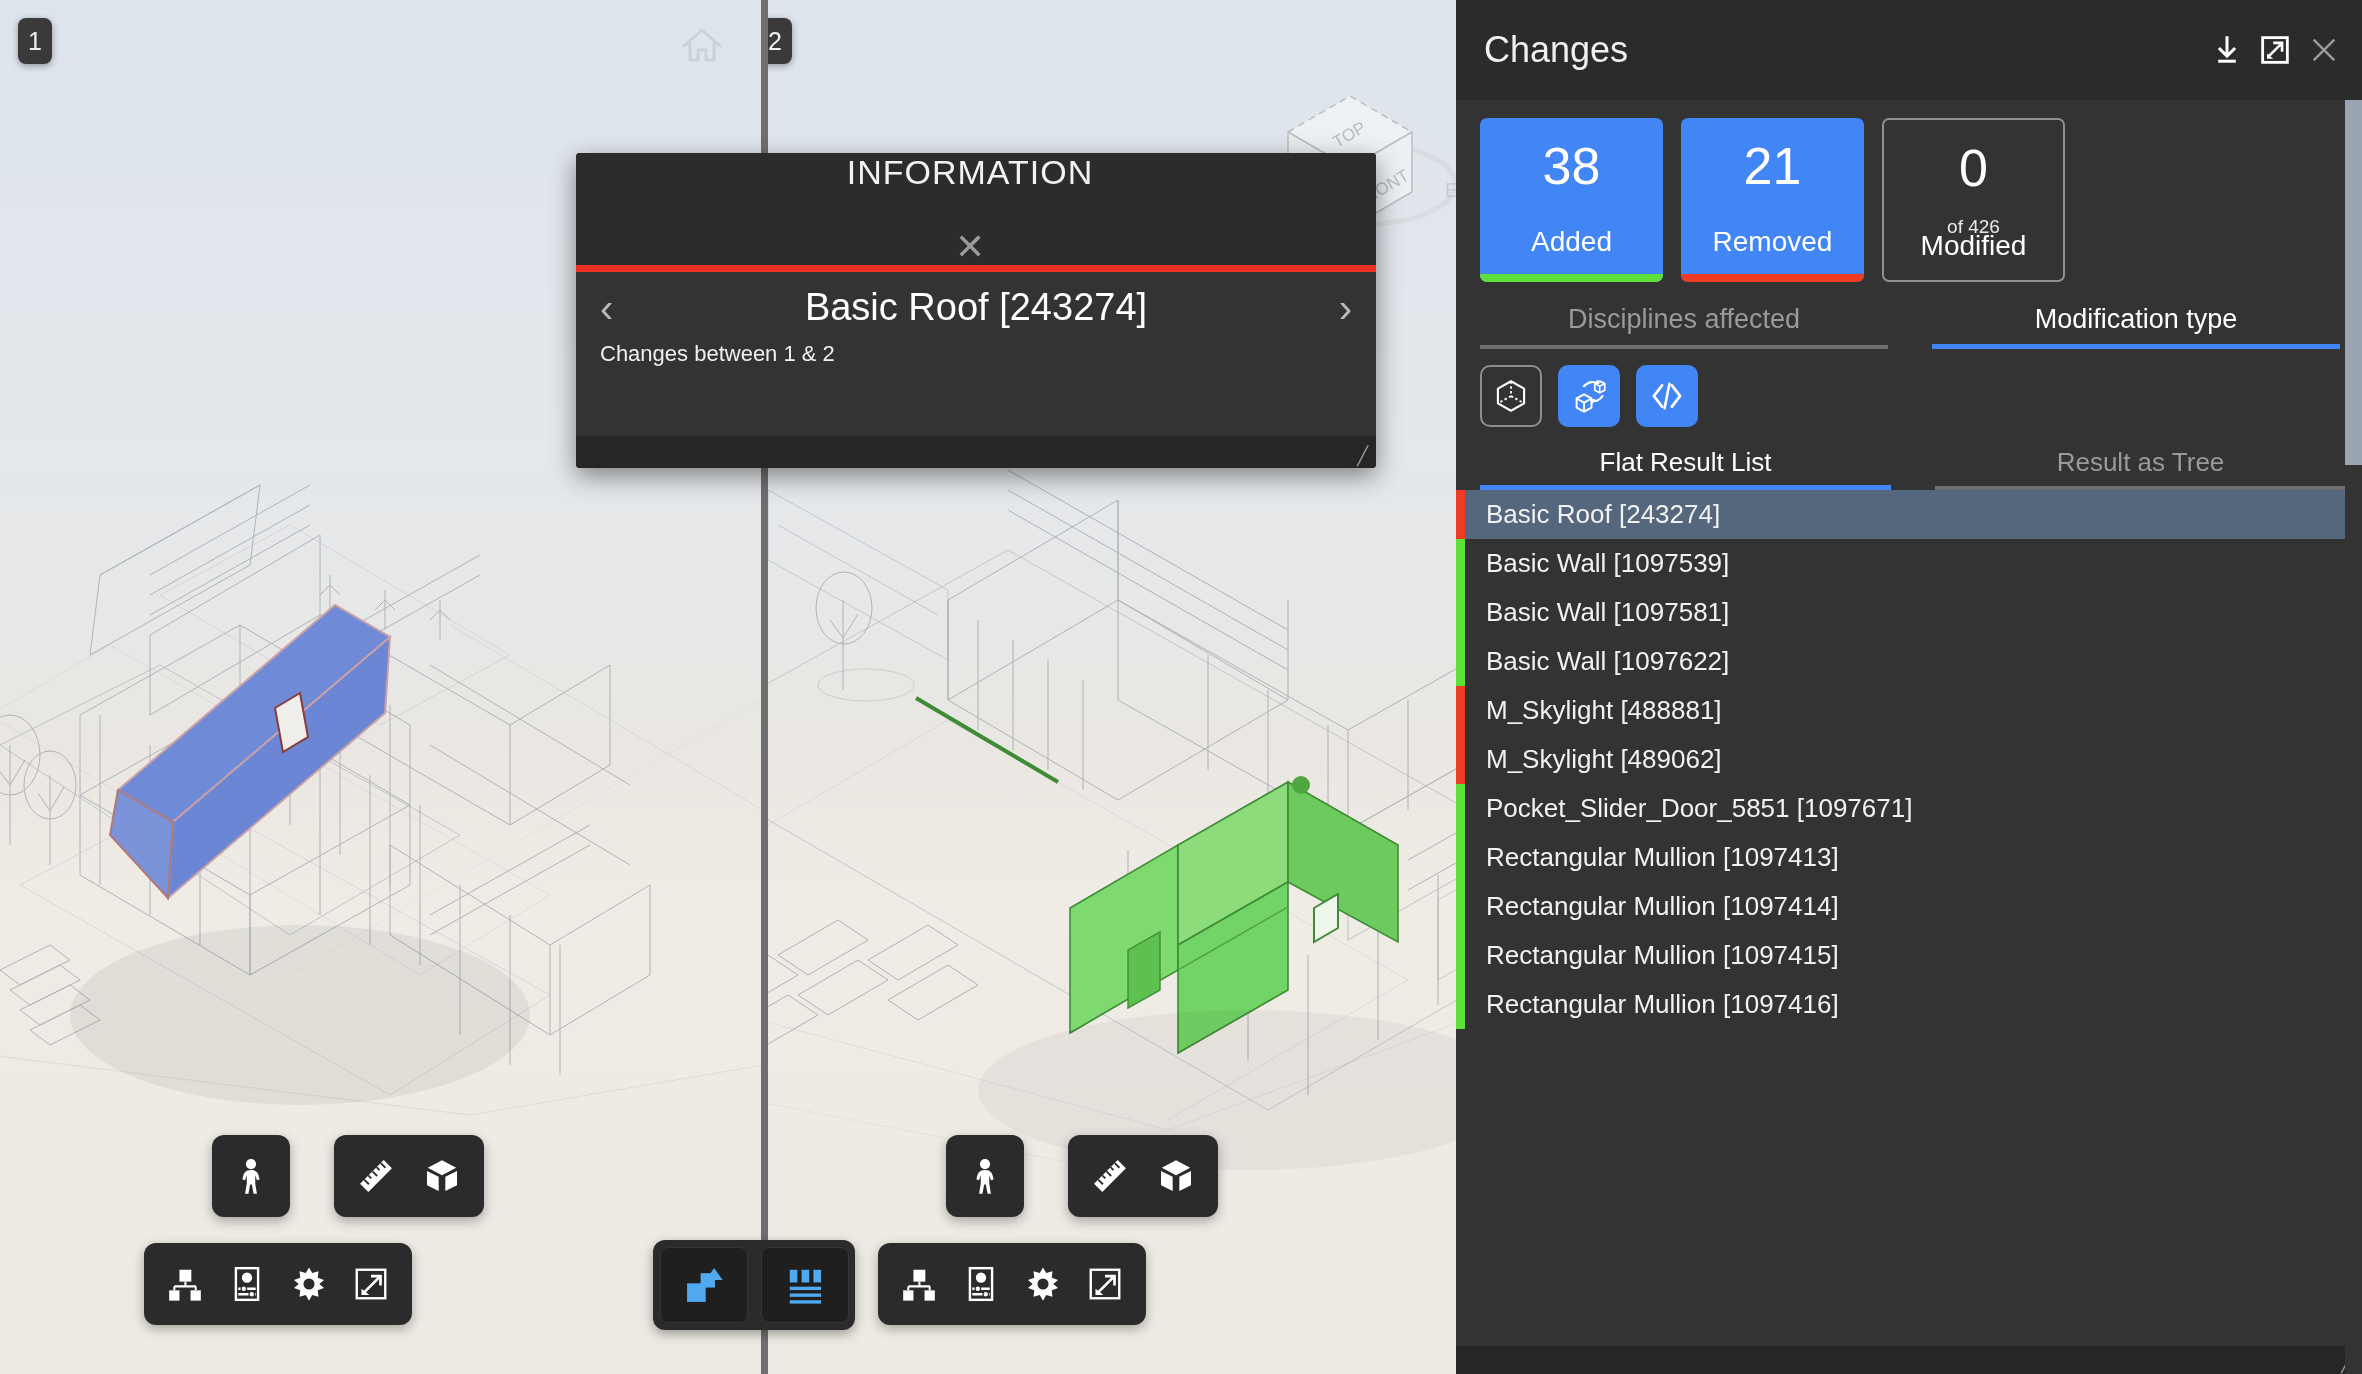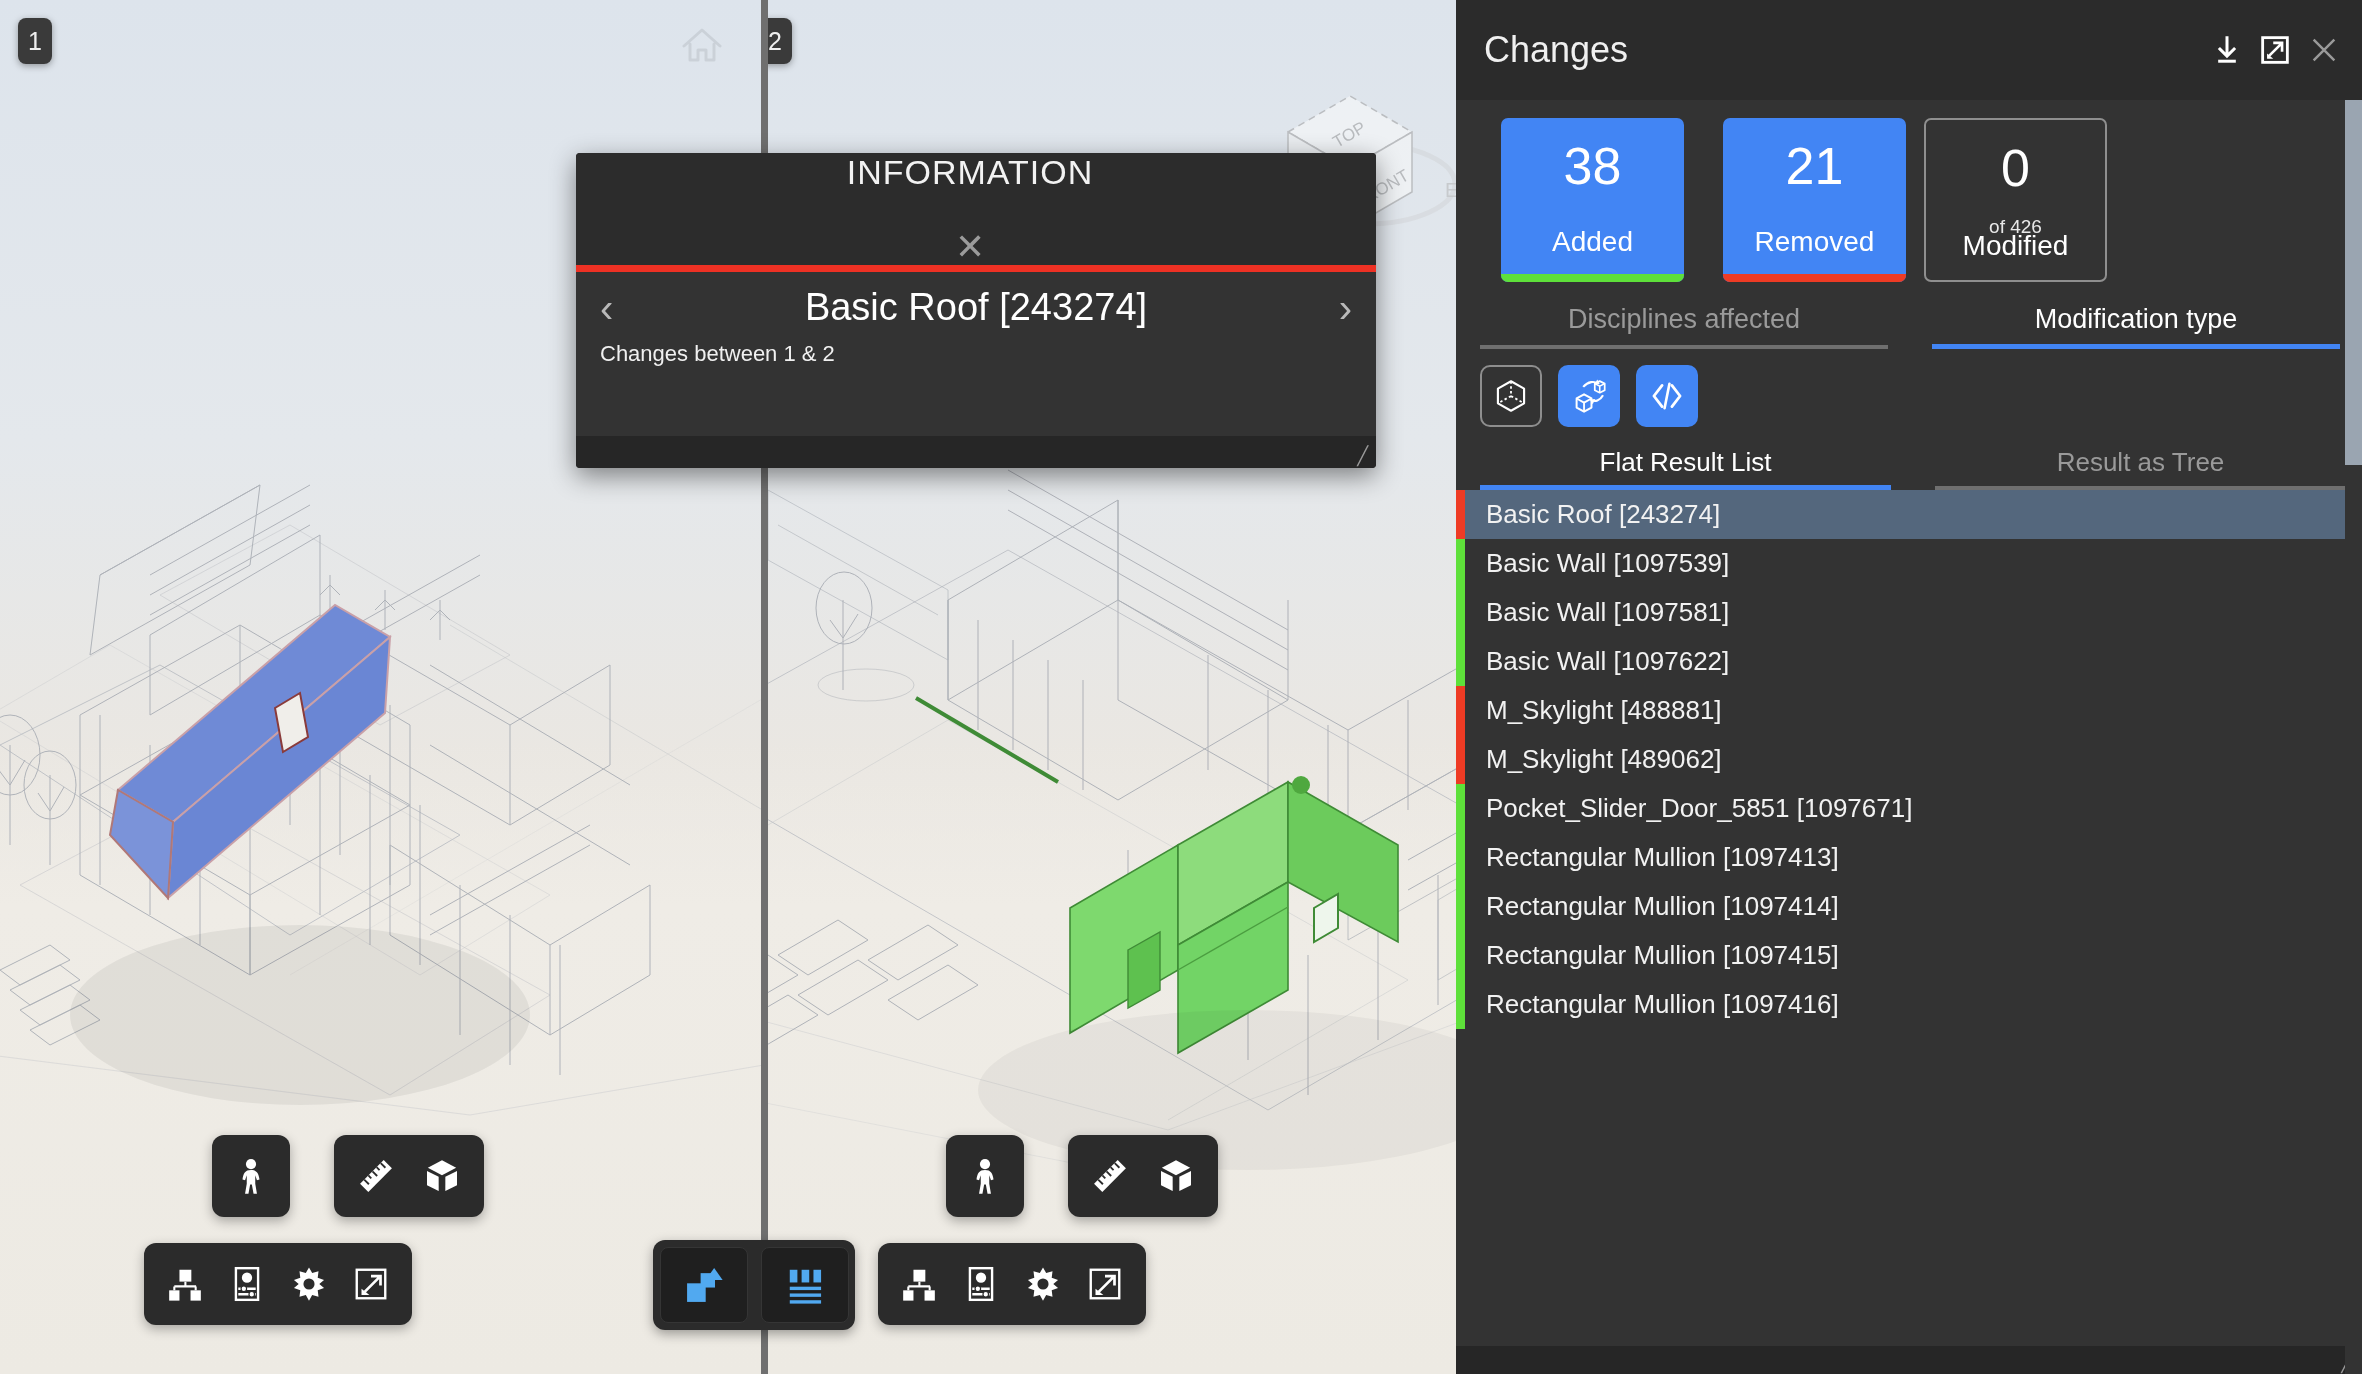--- a/index.html
+++ b/index.html
@@ -161,21 +161,21 @@
   .hdr-icon { display: flex; align-items: center; justify-content: center; }
 
   #stat-cards {
     display: flex; gap: 18px; padding: 18px 22px 14px 24px; flex: 0 0 auto;
   }
   .stat-card {
     width: 183px; height: 164px; border-radius: 7px;
     display: flex; flex-direction: column; align-items: center;
     position: relative; overflow: hidden; padding-top: 22px;
   }
-  .stat-card.filled { background: #4285f4; margin-left: 21px; }
+  .stat-card.filled { background: #4285f4; }
   .stat-card.outlined { background: #333333; border: 2px solid #8f8f8f; }
   .stat-num { color: #fff; font-size: 52px; font-weight: 300; line-height: 1; }
   .stat-of { color: #e8e8e8; font-size: 19px; margin-top: 22px; }
   .stat-label { color: #fff; font-size: 28px; position: absolute; bottom: 24px; }
   .stat-card.outlined .stat-label { bottom: 18px; }
   .stat-underbar { position: absolute; left: 0; bottom: 0; width: 100%; height: 8px; }
 
   .tabs-row {
     display: flex; padding: 0 22px 0 24px; flex: 0 0 auto;
     position: relative;

